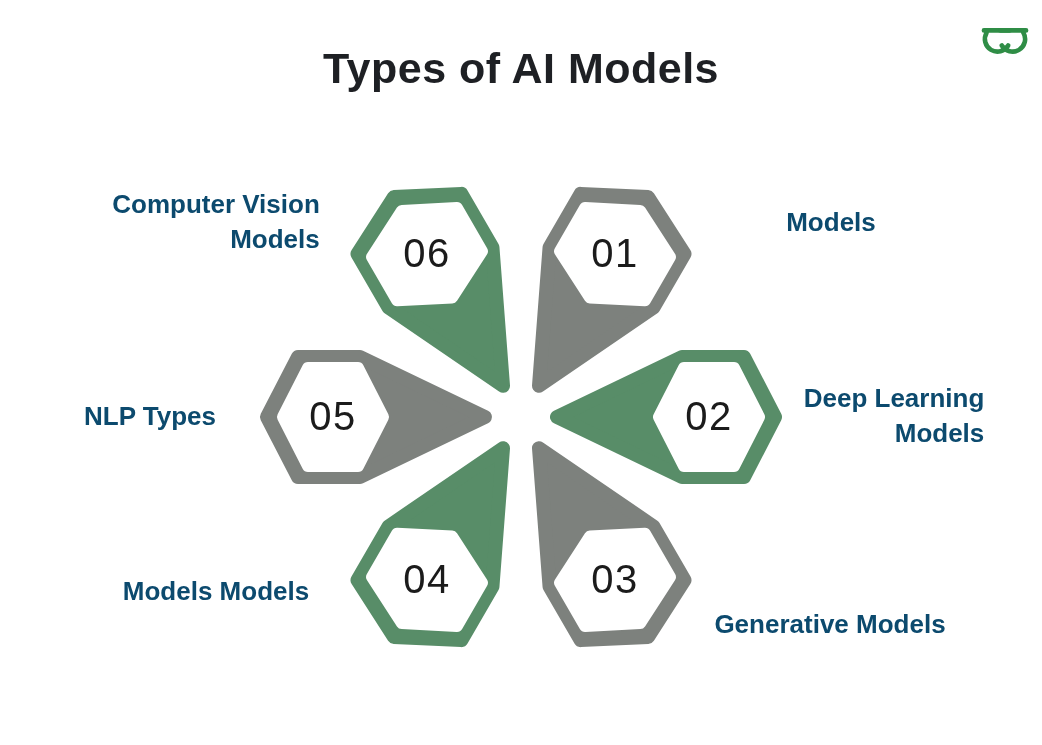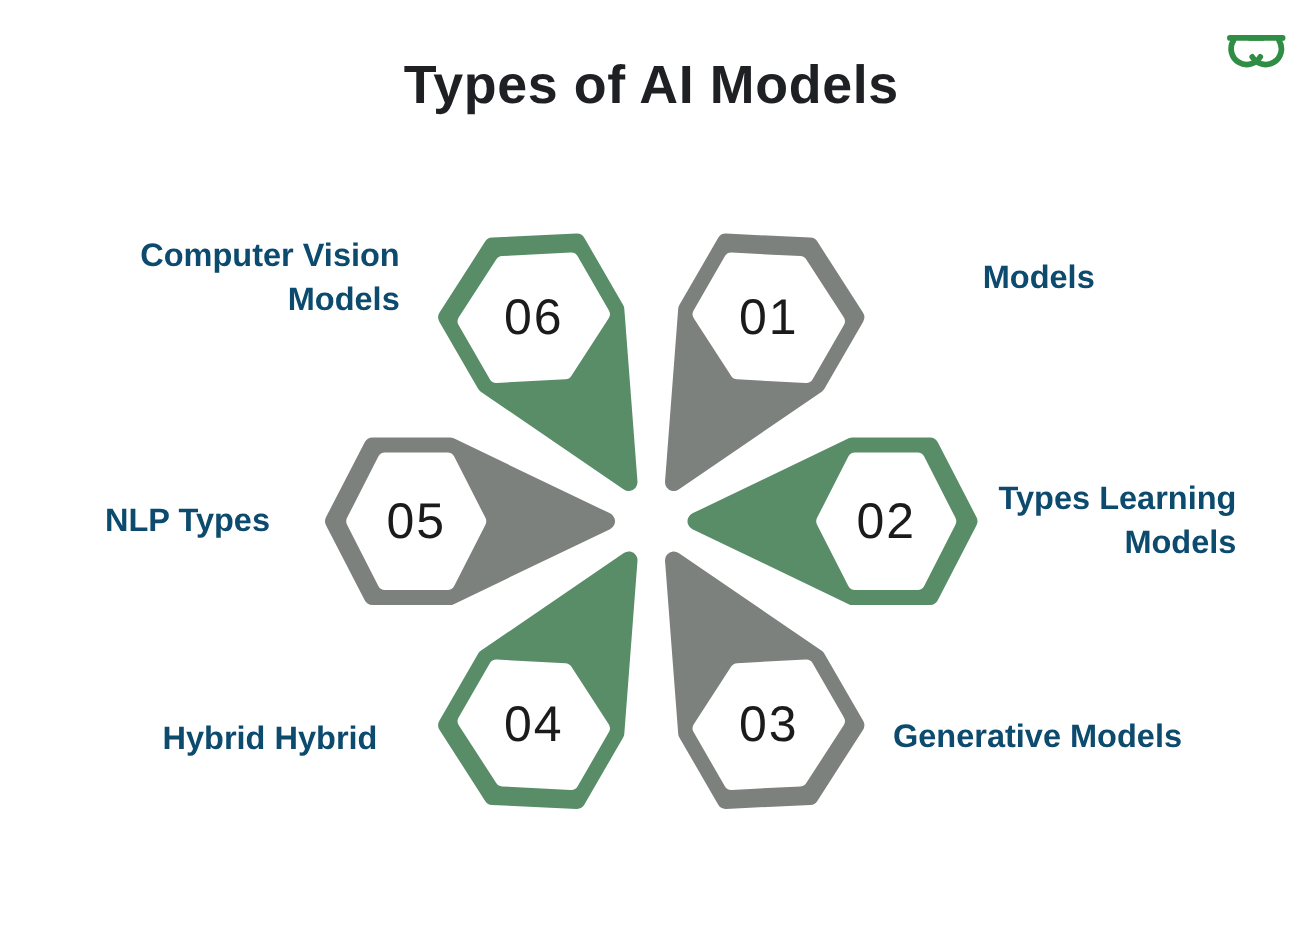--- a/index.html
+++ b/index.html
@@ -77,21 +77,21 @@
     line-height: 35px;
     color: #0c4a6e;
     white-space: nowrap;
   }
   .petal-label span { display: block; }
   #label-computer-vision { left: 216px; top: 222px; }
   #label-machine-learning { left: 831px; top: 222px; }
   #label-nlp              { left: 150px; top: 416px; }
   #label-deep-learning    { left: 894px; top: 416px; }
   #label-hybrid           { left: 216px; top: 591px; }
-  #label-generative       { left: 830px; top: 589px; }
+  #label-generative       { left: 830px; top: 624px; }
 </style>
 </head>
 <body>
 
 <div id="canvas">
 
   <div class="page-title">Types of AI Models</div>
 
   <svg class="logo" viewBox="0 0 78 48" aria-hidden="true">
     <path d="M 16 13.5 L 44 13.5 M 19 16 A 12.5 12.5 0 1 0 42.5 30"></path>
@@ -130,28 +130,28 @@
     <text class="petal-number" x="615" y="593">03</text>
     <text class="petal-number" x="427" y="593">04</text>
     <text class="petal-number" x="333" y="430">05</text>
     <text class="petal-number" x="427" y="267">06</text>
   </svg>
 
   <div class="petal-label" id="label-machine-learning">
     <span>Models</span>
   </div>
   <div class="petal-label" id="label-deep-learning">
-    <span>Types Learning</span>
+    <span>Deep Learning</span>
     <span>Models</span>
   </div>
   <div class="petal-label" id="label-generative">
     <span>Generative Models</span>
   </div>
   <div class="petal-label" id="label-hybrid">
-    <span>Hybrid Hybrid</span>
+    <span>Models Models</span>
   </div>
   <div class="petal-label" id="label-nlp">
     <span>NLP Types</span>
   </div>
   <div class="petal-label" id="label-computer-vision">
     <span>Computer Vision</span>
     <span>Models</span>
   </div>
 
 </div>

